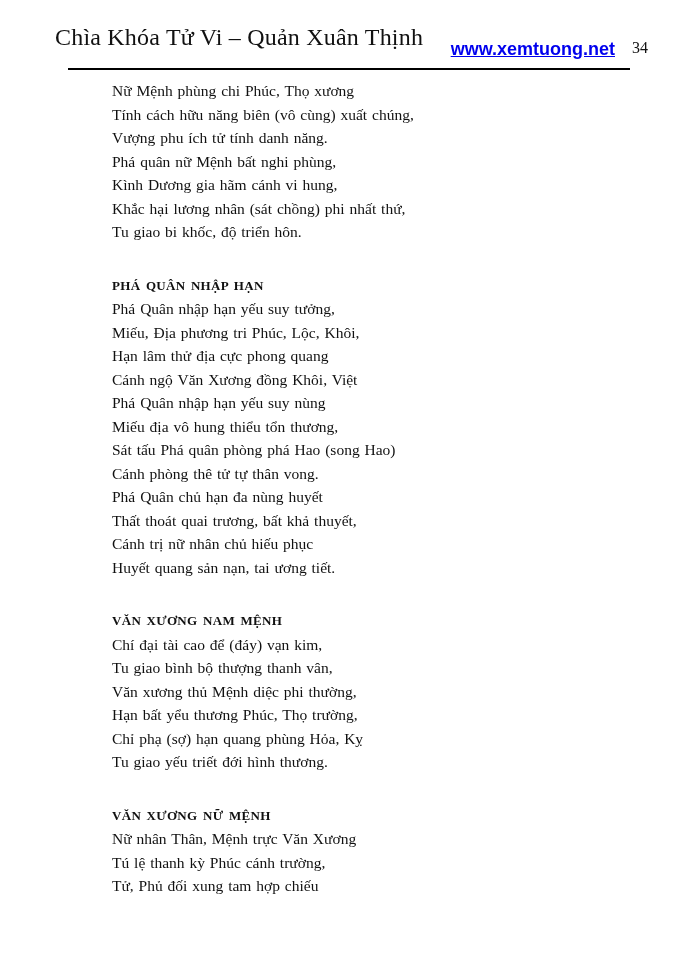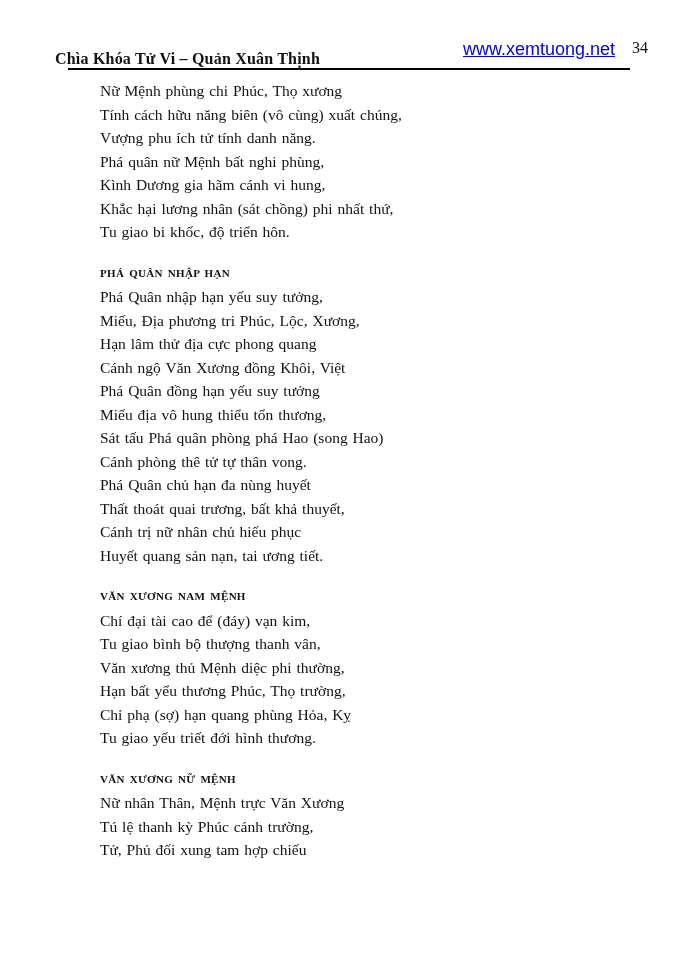--- a/index.html
+++ b/index.html
@@ -15,33 +15,33 @@
     overflow: hidden;
     font-family: "Liberation Serif", serif;
     color: #111111;
   }
 
   
   .header { position: absolute; left: 0; top: 0; width: 686px; height: 75px; }
   .header-title {
     position: absolute;
     left: 55px;
-    top: 50px;
+    top: 24px;
     font-family: "Liberation Serif", serif;
-    font-weight: bold;
-    font-size: 16px;
+    font-weight: normal;
+    font-size: 24px;
     letter-spacing: 0.2px;
     white-space: nowrap;
   }
   .header-link {
     position: absolute;
     right: 71px;
     top: 39px;
     font-family: "Liberation Sans", sans-serif;
-    font-weight: normal;
+    font-weight: bold;
     font-size: 18px;
     text-decoration: underline;
     white-space: nowrap;
     cursor: pointer;
   }
   .header-page-number {
     position: absolute;
     right: 38px;
     top: 39px;
     font-family: "Liberation Serif", serif;
@@ -53,33 +53,33 @@
     left: 68px;
     top: 68px;
     width: 562px;
     height: 2px;
     background: #000000;
   }
 
   
   .doc-body {
     position: absolute;
-    left: 100px;
+    left: 112px;
     top: 79px;
     width: 520px;
   }
   .poem-line {
     font-size: 15.5px;
     line-height: 23.5px;
     white-space: nowrap;
     word-spacing: 1px;
   }
   .section-heading {
-    margin-top: 18px;
-    font-size: 11px;
+    margin-top: 30px;
+    font-size: 13px;
     line-height: 23.5px;
     font-weight: bold;
     letter-spacing: 0.3px;
     white-space: nowrap;
     word-spacing: 2px;
   }
   .section:first-child .section-heading { margin-top: 0; }
 </style>
 </head>
 <body>
@@ -99,24 +99,24 @@
         <div class="poem-line">Tính cách hữu năng biên (vô cùng) xuất chúng,</div>
         <div class="poem-line">Vượng phu ích tử tính danh năng.</div>
         <div class="poem-line">Phá quân nữ Mệnh bất nghi phùng,</div>
         <div class="poem-line">Kình Dương gia hãm cánh vi hung,</div>
         <div class="poem-line">Khắc hại lương nhân (sát chồng) phi nhất thứ,</div>
         <div class="poem-line">Tu giao bi khốc, độ triển hôn.</div>
       </div>
       <div class="section">
         <div class="section-heading">PHÁ QUÂN NHẬP HẠN</div>
         <div class="poem-line">Phá Quân nhập hạn yếu suy tưởng,</div>
-        <div class="poem-line">Miếu, Địa phương tri Phúc, Lộc, Xương,</div>
+        <div class="poem-line">Miếu, Địa phương tri Phúc, Lộc, Khôi,</div>
         <div class="poem-line">Hạn lâm thử địa cực phong quang</div>
         <div class="poem-line">Cánh ngộ Văn Xương đồng Khôi, Việt</div>
-        <div class="poem-line">Phá Quân đồng hạn yếu suy tưởng</div>
+        <div class="poem-line">Phá Quân nhập hạn yếu suy nùng</div>
         <div class="poem-line">Miếu địa vô hung thiểu tổn thương,</div>
         <div class="poem-line">Sát tấu Phá quân phòng phá Hao (song Hao)</div>
         <div class="poem-line">Cánh phòng thê tử tự thân vong.</div>
         <div class="poem-line">Phá Quân chủ hạn đa nùng huyết</div>
         <div class="poem-line">Thất thoát quai trương, bất khả thuyết,</div>
         <div class="poem-line">Cánh trị nữ nhân chủ hiếu phục</div>
         <div class="poem-line">Huyết quang sản nạn, tai ương tiết.</div>
       </div>
       <div class="section">
         <div class="section-heading">VĂN XƯƠNG NAM MỆNH</div>

